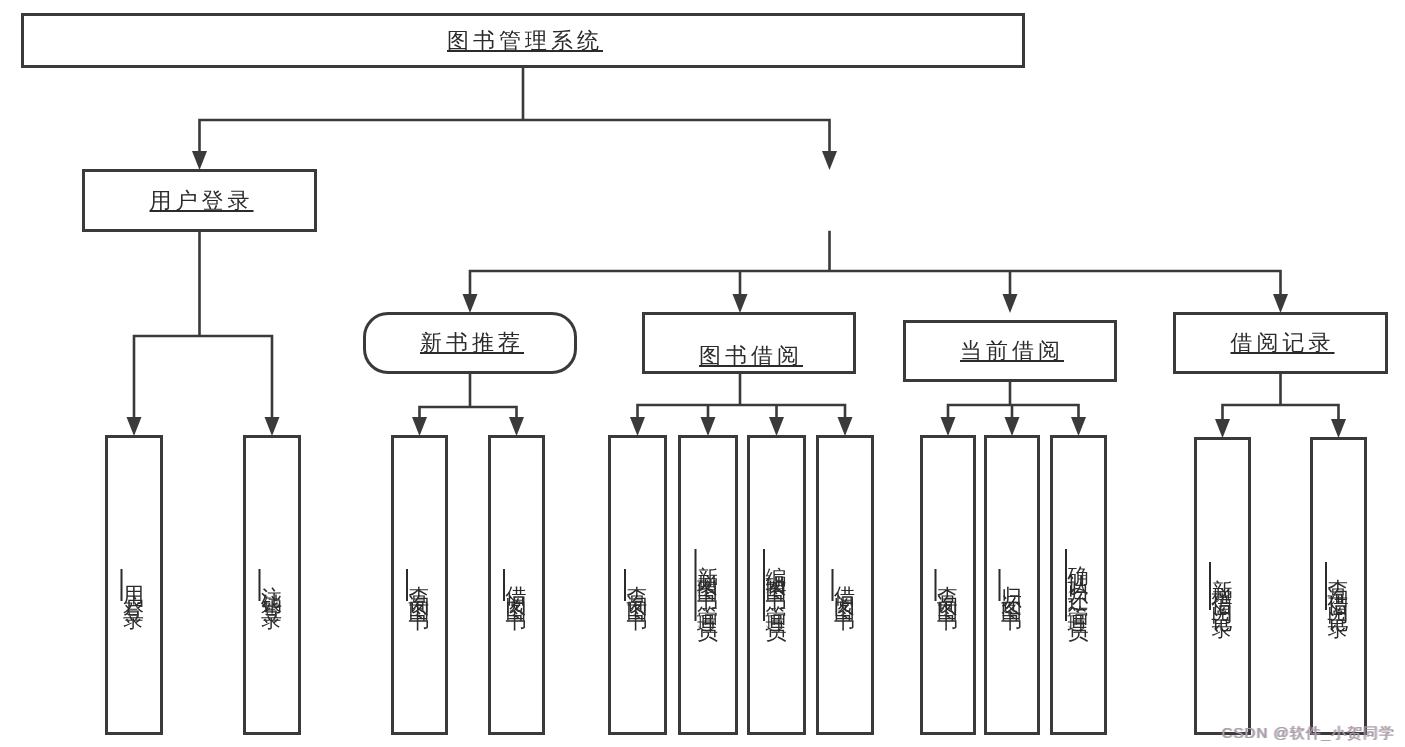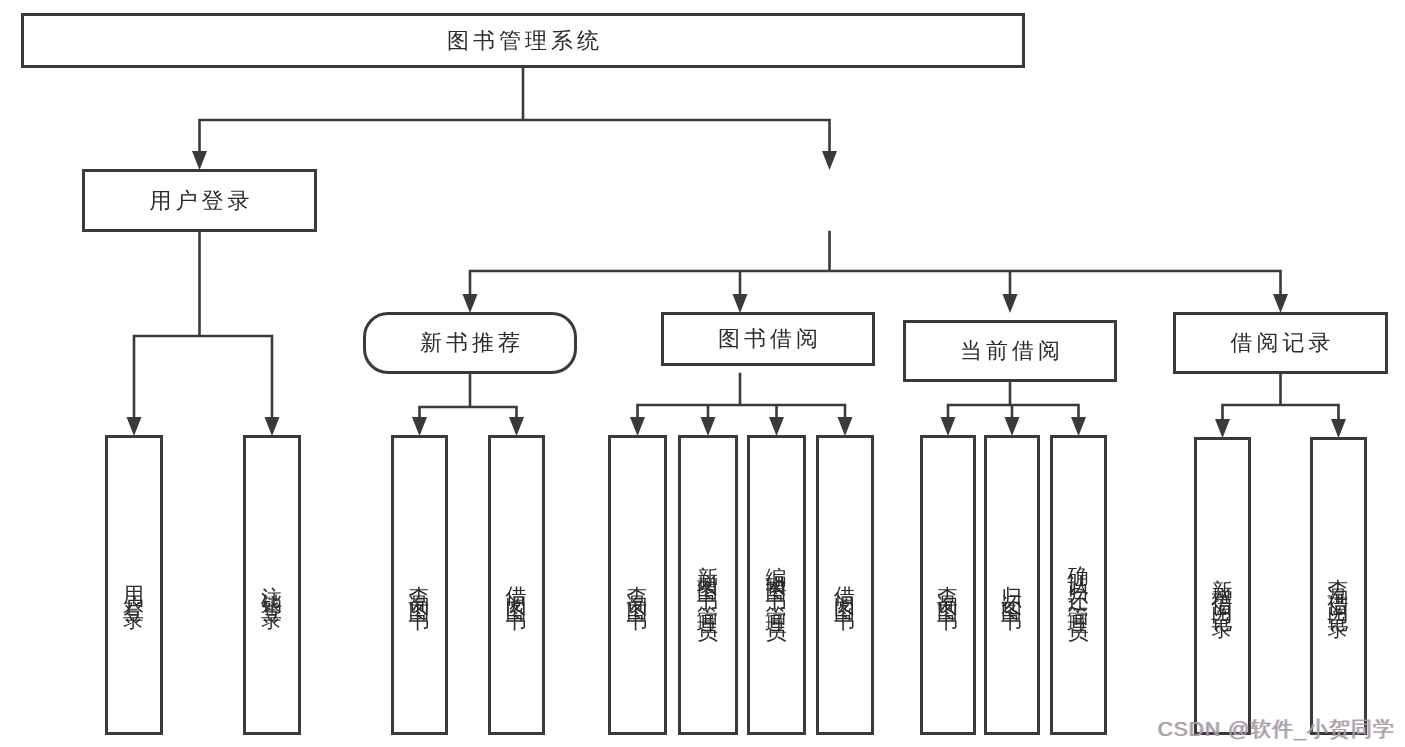--- a/index.html
+++ b/index.html
@@ -25,40 +25,41 @@
   }
   .node {
     position: absolute;
     box-sizing: border-box;
     background: #ffffff;
     border: 3px solid #3a3a3a;
     display: flex;
     align-items: center;
     justify-content: center;
     color: #2b2b2b;
+    text-decoration: underline;
   }
   .node.h .node-label {
     font-size: 22px;
     letter-spacing: 4px;
     white-space: nowrap;
     text-indent: 4px; 
   }
   .node.v .node-label {
     writing-mode: vertical-rl;
     text-orientation: mixed;
     font-size: 21px;
     letter-spacing: 8px;
     line-height: 1;
     white-space: nowrap;
   }
   #watermark {
     position: absolute;
     right: 10px;
     bottom: 4px;
-    font-size: 21px;
+    font-size: 15px;
     color: #a3a3a3;
     letter-spacing: 1px;
     text-shadow: -1px 0 0 rgba(214, 110, 110, 0.45), 1px 0 0 rgba(110, 140, 214, 0.45);
     white-space: nowrap;
   }
 </style>
 </head>
 <body>
 
 <div id="canvas">
@@ -113,21 +114,21 @@
     </div>
     <div class="node v" style="left: 105px; top: 435px; width: 58px; height: 300px;">
       <span class="node-label">用户登录</span>
     </div>
     <div class="node v" style="left: 243px; top: 435px; width: 58px; height: 300px;">
       <span class="node-label">注销登录</span>
     </div>
     <div class="node h" style="left: 363px; top: 312px; width: 214px; height: 62px; border-radius: 25px;">
       <span class="node-label">新书推荐</span>
     </div>
-    <div class="node h" style="left: 661px; top: 312px; width: 214px; height: 54px;">
+    <div class="node h" style="left: 642px; top: 312px; width: 214px; height: 62px; align-items: flex-end;">
       <span class="node-label">图书借阅</span>
     </div>
     <div class="node h" style="left: 903px; top: 320px; width: 214px; height: 62px;">
       <span class="node-label">当前借阅</span>
     </div>
     <div class="node h" style="left: 1173px; top: 312px; width: 215px; height: 62px;">
       <span class="node-label">借阅记录</span>
     </div>
     <div class="node v" style="left: 391px; top: 435px; width: 57px; height: 300px;">
       <span class="node-label">查询图书</span>

